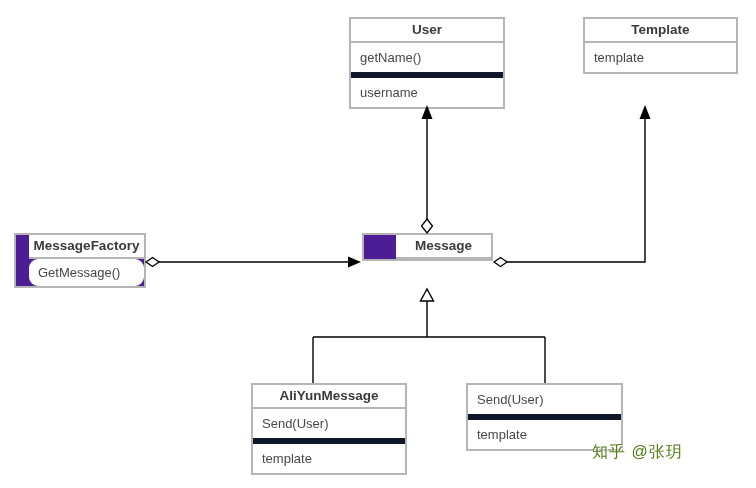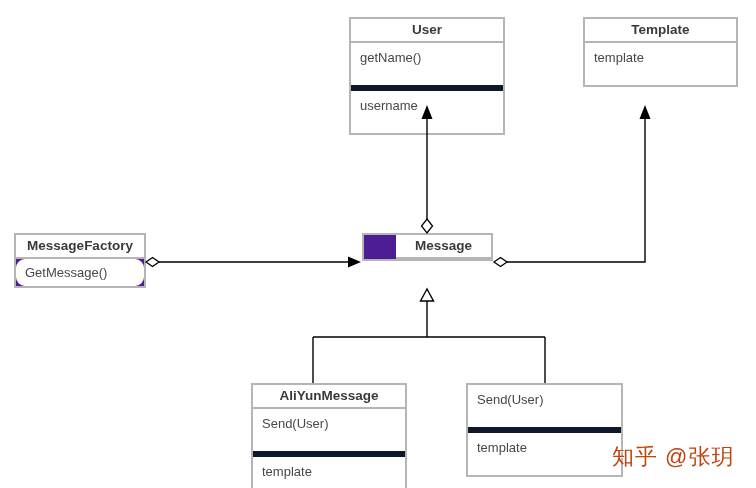--- a/index.html
+++ b/index.html
@@ -22,65 +22,65 @@
     height: 22px;
     line-height: 22px;
     text-align: center;
     font-weight: bold;
     font-size: 13.5px;
     color: #3a3a3a;
     border-bottom: 2px solid #b5b5b5;
     background: #ffffff;
   }
   .class-member {
-    height: 42px;
+    height: 29px;
     line-height: 29px;
     padding-left: 9px;
     font-size: 13px;
     color: #474747;
     background: #ffffff;
   }
   .class-member + .class-member { border-top: 6px solid #0f172a; }
   .small .class-member { height: 27px; line-height: 27px; border-radius: 9px; }
   #connectors {
     position: absolute;
     left: 0; top: 0;
     width: 756px; height: 488px;
     z-index: 3;
     pointer-events: none;
   }
   #watermark {
     position: absolute;
-    left: 612px;
+    left: 592px;
     top: 442px;
     z-index: 4;
-    font-size: 22px;
+    font-size: 16px;
     letter-spacing: 1px;
-    color: #c2410c;
+    color: #4d7c0f;
     text-shadow: 1px 1px 0 #ffffff;
     white-space: nowrap;
   }
 </style>
 </head>
 <body>
 
 <div id="canvas">
 
   <div class="class-box" style="left:349px; top:17px; width:156px;">
     <div class="class-title">User</div>
     <div class="class-member">getName()</div>
     <div class="class-member">username</div>
   </div>
 
   <div class="class-box" style="left:583px; top:17px; width:155px;">
     <div class="class-title">Template</div>
     <div class="class-member">template</div>
   </div>
 
-  <div class="class-box small" style="left:14px; top:233px; width:132px;">
+  <div class="class-box small" style="left:14px; top:233px; width:132px;padding-left:13px;">
     <div class="class-title">MessageFactory</div>
     <div class="class-member">GetMessage()</div>
   </div>
 
   <div class="class-box small" style="left:362px; top:233px; width:131px;padding-left:32px;">
     <div class="class-title">Message</div>
   </div>
 
   <div class="class-box" style="left:233px; top:383px; width:156px;margin-left:18px;">
     <div class="class-title">AliYunMessage</div>

